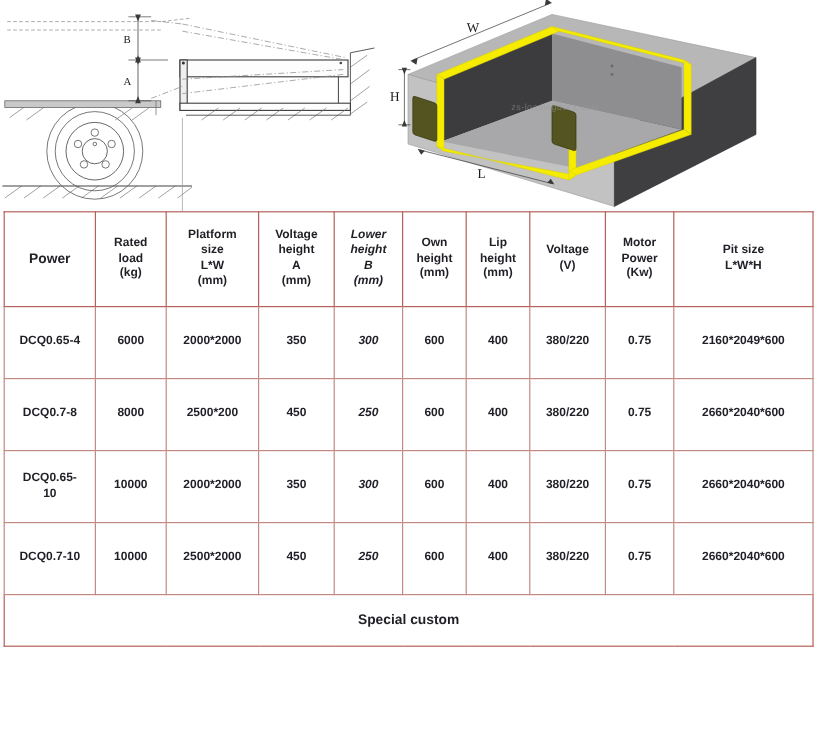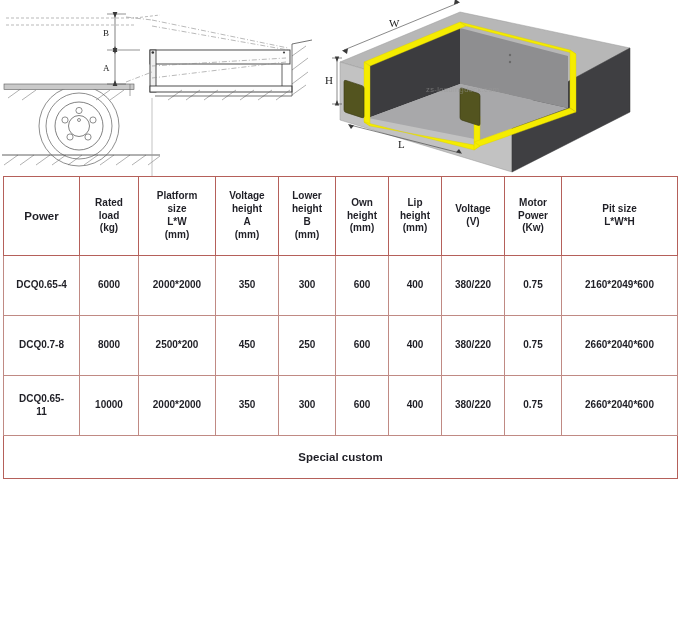--- a/index.html
+++ b/index.html
@@ -84,21 +84,21 @@
   table#spec-table tfoot td {
     height: 38px;
     font-size: 11.5px;
     border-color: #b5605a;
   }
 
   
   table#spec-table { border: 1.4px solid #a84a43; }
   tr.rule-strong > td { border-top: 1.6px solid #a84a43; }
   thead tr > th { border-top: 1.4px solid #a84a43; }
-  .vrule-strong { border-left: 1.6px solid #a84a43 !important; }
+  .vrule-strong { border-left: 1.6px solid #a84a43 !important; font-style: italic; }
 
   .cell-multiline { white-space: pre-line; }
 </style>
 </head>
 <body>
 
 <div id="diagrams">
 
   <div class="diagram" id="side-view-diagram">
     <svg width="320" height="176" viewBox="0 0 320 176">
@@ -323,31 +323,43 @@
           <td class="cell-multiline">450</td>
           <td class="cell-multiline vrule-strong">250</td>
           <td class="cell-multiline">600</td>
           <td class="cell-multiline">400</td>
           <td class="cell-multiline">380/220</td>
           <td class="cell-multiline">0.75</td>
           <td class="cell-multiline">2660*2040*600</td>
         </tr>
         <tr>
           <td class="cell-multiline">DCQ0.65-
-11</td>
+10</td>
           <td class="cell-multiline">10000</td>
           <td class="cell-multiline">2000*2000</td>
           <td class="cell-multiline">350</td>
           <td class="cell-multiline vrule-strong">300</td>
           <td class="cell-multiline">600</td>
           <td class="cell-multiline">400</td>
           <td class="cell-multiline">380/220</td>
           <td class="cell-multiline">0.75</td>
           <td class="cell-multiline">2660*2040*600</td>
         </tr>
+        <tr>
+          <td class="cell-multiline">DCQ0.7-10</td>
+          <td class="cell-multiline">10000</td>
+          <td class="cell-multiline">2500*2000</td>
+          <td class="cell-multiline">450</td>
+          <td class="cell-multiline vrule-strong">250</td>
+          <td class="cell-multiline">600</td>
+          <td class="cell-multiline">400</td>
+          <td class="cell-multiline">380/220</td>
+          <td class="cell-multiline">0.75</td>
+          <td class="cell-multiline">2660*2040*600</td>
+        </tr>
       </tbody>
     <tfoot>
       <tr class="rule-strong">
         <td colspan="10">Special custom</td>
       </tr>
     </tfoot>
   </table>
 </div>
 
 </body></html>

